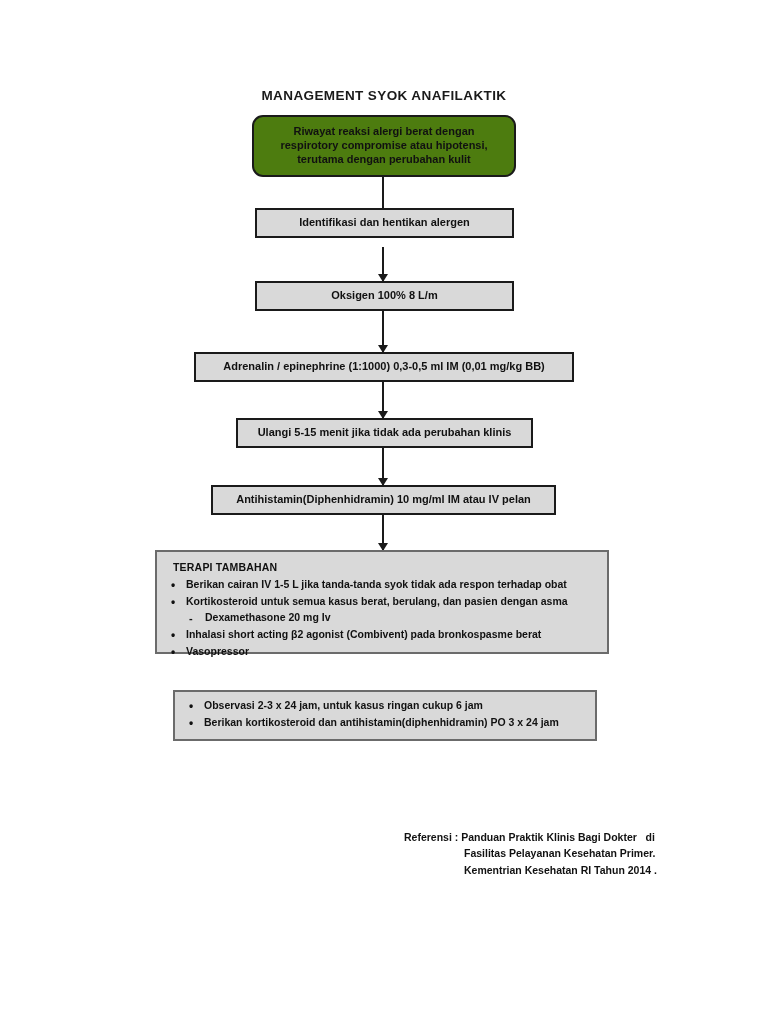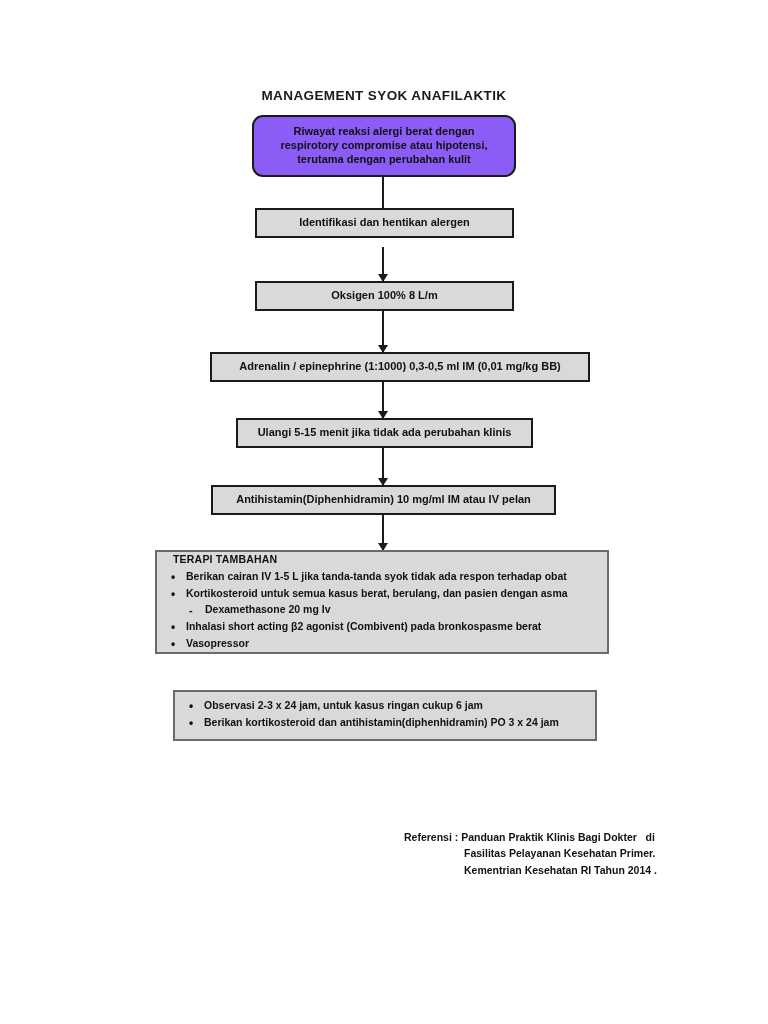--- a/index.html
+++ b/index.html
@@ -42,21 +42,21 @@
     display: flex;
     align-items: center;
     justify-content: center;
     font-size: 11px;
     font-weight: bold;
     color: #111111;
     text-align: center;
     line-height: 1.25;
   }
   .node.start {
-    background: #8b5cf6;
+    background: #4d7c0f;
     border: 2px solid #1a1a1a;
     border-radius: 11px;
     flex-direction: column;
     padding: 4px 10px;
   }
   .node.start span { display: block; }
 
   
   .arrow {
     position: absolute;
@@ -75,21 +75,21 @@
     border-right: 5px solid transparent;
     border-top: 8px solid #1a1a1a;
   }
 
   
   .panel {
     position: absolute;
     box-sizing: border-box;
     background: #d9d9d9;
     border: 2px solid #6b6b6b;
-    padding: 0 10px 9px 10px;
+    padding: 8px 10px 9px 10px;
     font-size: 10.5px;
     font-weight: bold;
     color: #111111;
     line-height: 1.5;
   }
   .panel .hdr {
     margin: 0 0 1px 6px;
     font-weight: bold;
     letter-spacing: 0.2px;
   }
@@ -156,21 +156,21 @@
   <div class="arrow" style="top:177px; height:40px;"></div>
 
   <div class="node" style="left:255px; top:208px; width:259px; height:30px;">Identifikasi dan hentikan alergen</div>
 
   <div class="arrow" style="top:247px; height:34px;"></div>
 
   <div class="node" style="left:255px; top:281px; width:259px; height:30px;">Oksigen 100% 8 L/m</div>
 
   <div class="arrow" style="top:311px; height:41px;"></div>
 
-  <div class="node" style="left:210px; top:352px; width:380px; height:30px;">Adrenalin / epinephrine (1:1000) 0,3-0,5 ml IM (0,01 mg/kg BB)</div>
+  <div class="node" style="left:194px; top:352px; width:380px; height:30px;">Adrenalin / epinephrine (1:1000) 0,3-0,5 ml IM (0,01 mg/kg BB)</div>
 
   <div class="arrow" style="top:382px; height:36px;"></div>
 
   <div class="node" style="left:236px; top:418px; width:297px; height:30px;">Ulangi 5-15 menit jika tidak ada perubahan klinis</div>
 
   <div class="arrow" style="top:448px; height:37px;"></div>
 
   <div class="node" style="left:211px; top:485px; width:345px; height:30px;">Antihistamin(Diphenhidramin) 10 mg/ml IM atau IV pelan</div>
 
   <div class="arrow" style="top:515px; height:35px;"></div>

